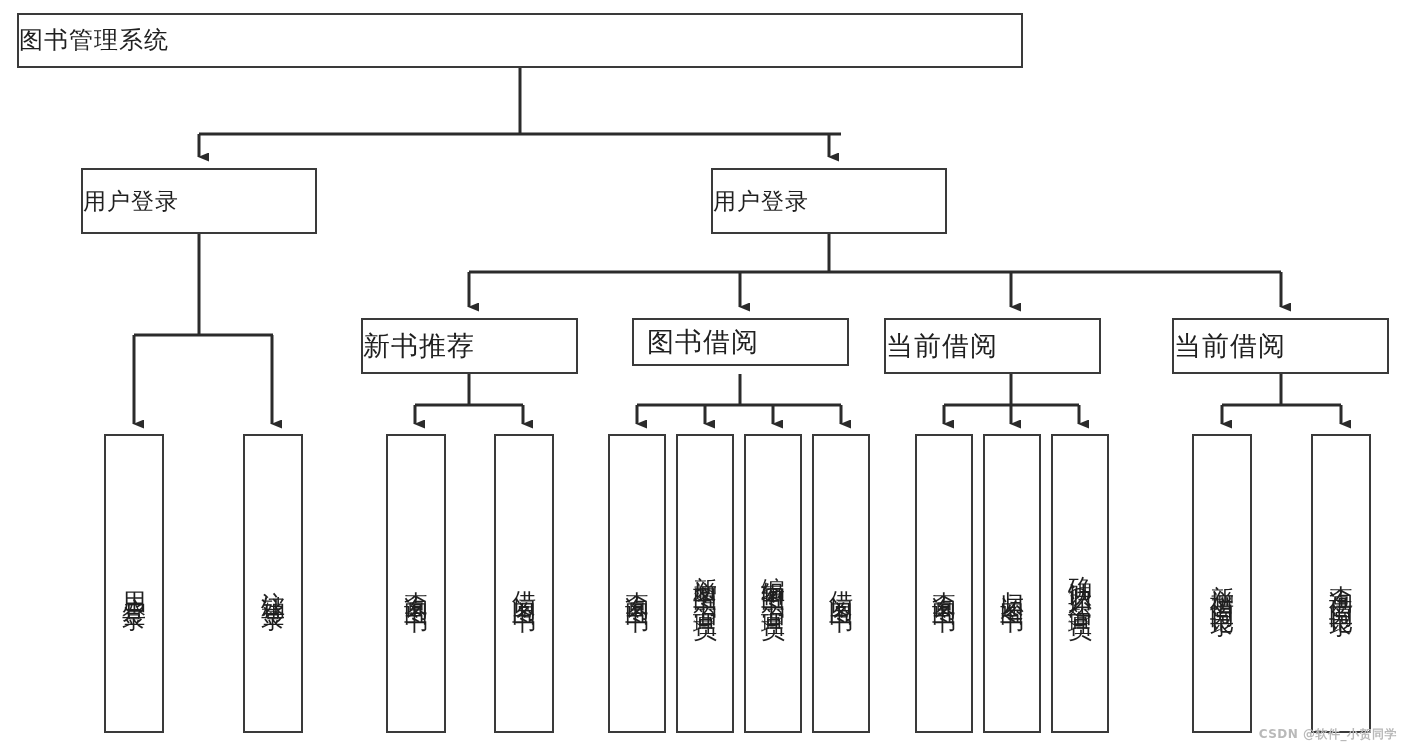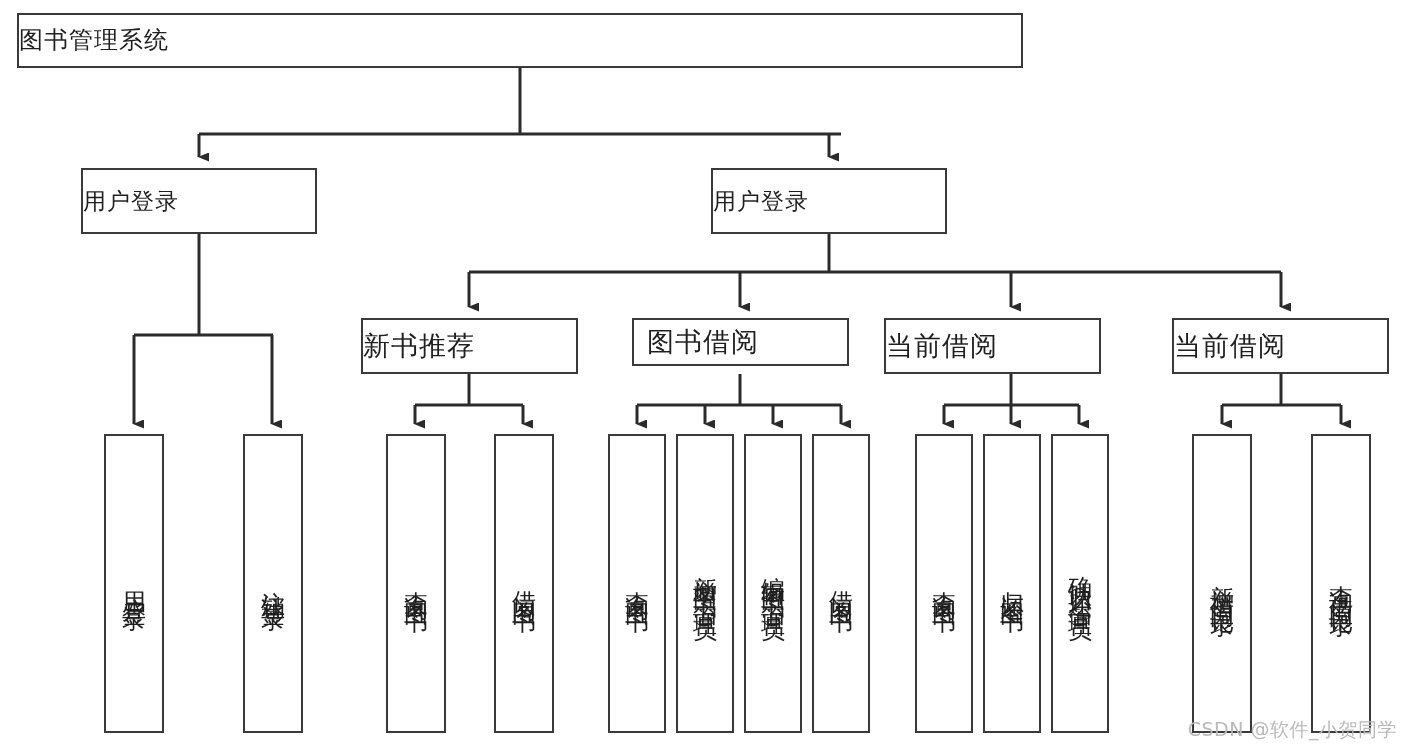--- a/index.html
+++ b/index.html
@@ -58,25 +58,26 @@
     font-size: 24px;
     letter-spacing: 6px;
     line-height: 1;
     white-space: nowrap;
     max-height: 100%;
   }
   #watermark {
     position: absolute;
     right: 8px;
     bottom: 4px;
-    font-size: 19px;
+    font-size: 12px;
     color: #b9b9b9;
     letter-spacing: 0.5px;
     z-index: 5;
     white-space: nowrap;
+    font-weight: bold;
   }
 </style>
 </head>
 <body>
 
 <div id="diagram-root">
 
   <svg id="edge-layer" viewBox="0 0 1405 747" xmlns="http://www.w3.org/2000/svg">
     <defs>
       <marker id="arrowhead" markerWidth="9" markerHeight="11" refX="4.5" refY="10" orient="auto" markerUnits="userSpaceOnUse">

